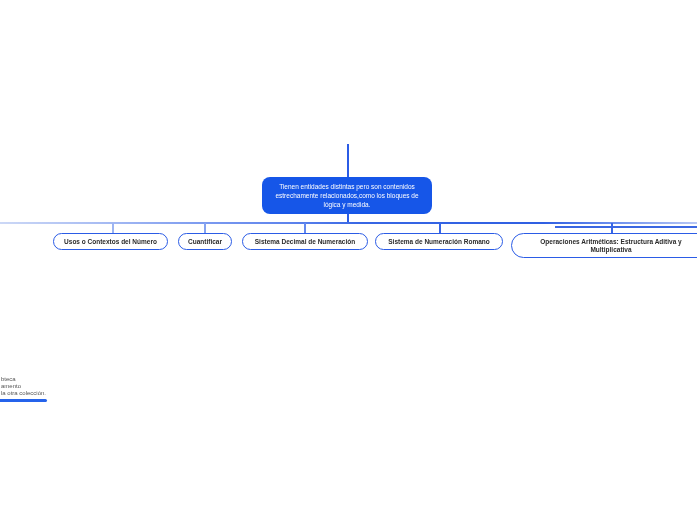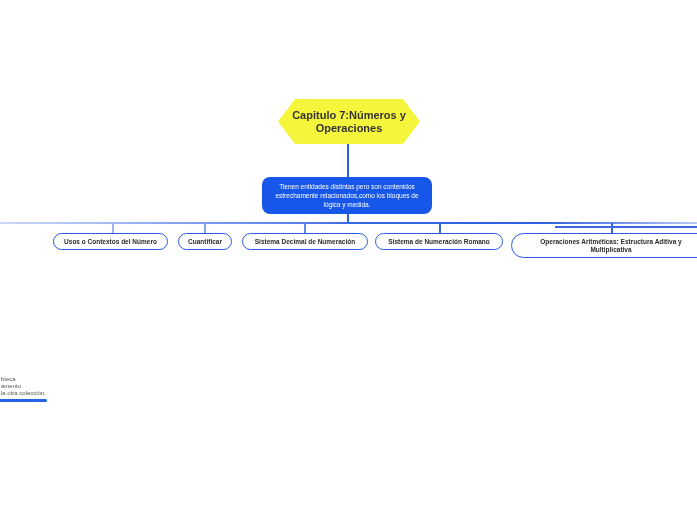--- a/index.html
+++ b/index.html
@@ -60,23 +60,20 @@
   .t2{top:8px;}
   .t3{top:15px;}
   .toast-bar{position:absolute;left:0;top:24px;width:47px;height:3px;
     background:#2563eb;border-radius:0 2px 2px 0;}
 </style>
 </head>
 <body>
 
 <div class="canvas">
 
-  <div class="hex">
-    <span>Capitulo 7:Números y Operaciones</span>
-  </div>
 
   <div class="vline v-root-desc"></div>
 
   <div class="desc">
     <span>Tienen entidades distintas pero son contenidos estrechamente relacionados,como los bloques de lógica y medida.</span>
   </div>
 
   <div class="vline v-desc-rail"></div>
 
   <div class="rail"></div>

